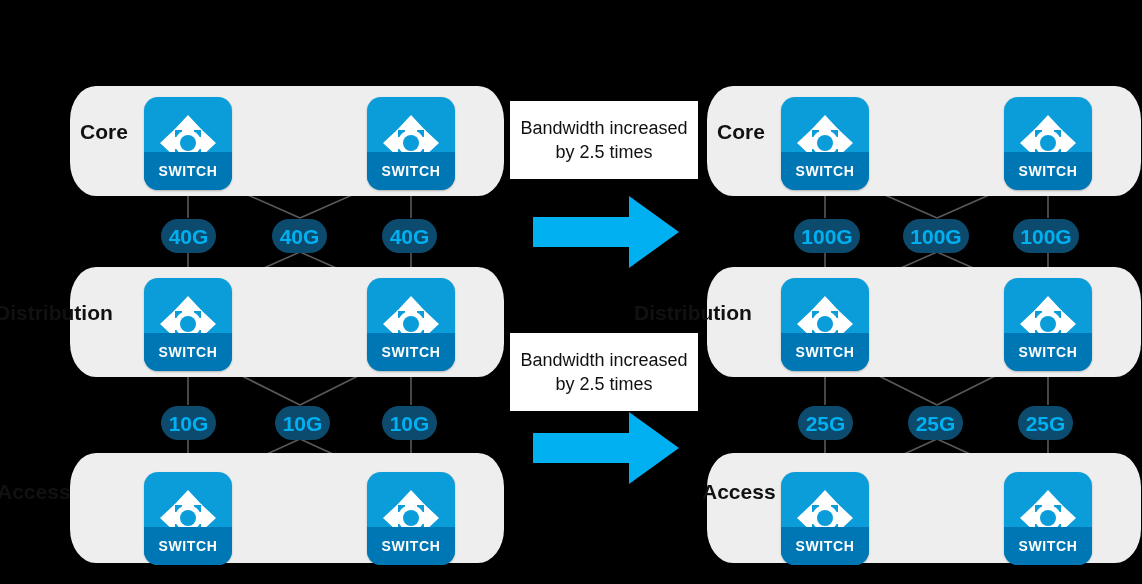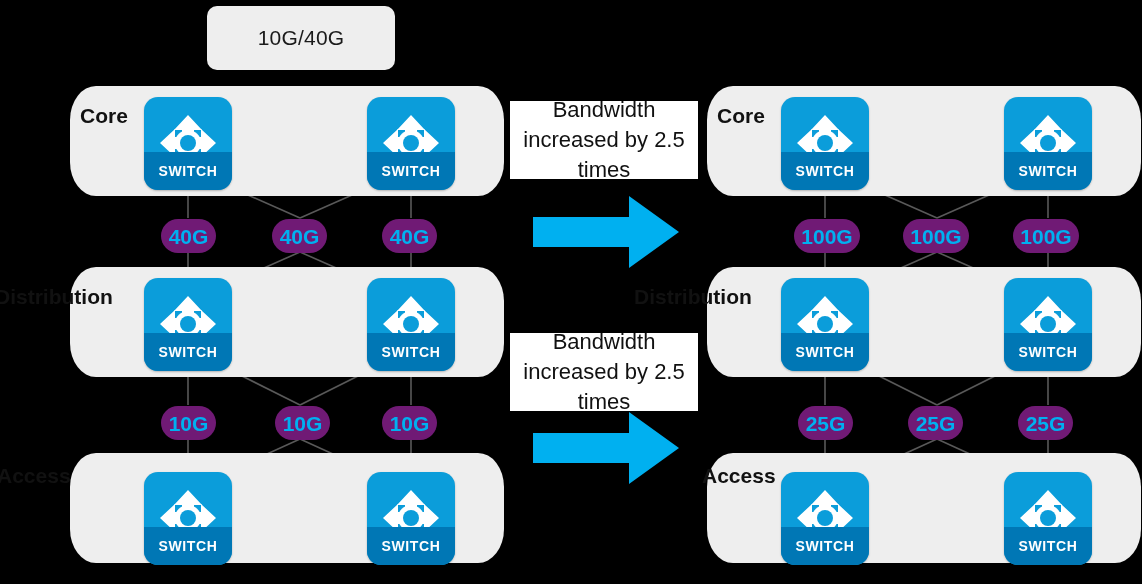--- a/index.html
+++ b/index.html
@@ -37,20 +37,21 @@
     background: #eeeeee;
     border-radius: 26px / 34px;
   }
   .tier-label {
     position: absolute;
     font-size: 21px;
     font-weight: bold;
     color: #111111;
     white-space: nowrap;
     line-height: 1;
+    margin-top: 16px;
   }
 
   
   .switch {
     position: absolute;
     width: 88px;
     height: 93px;
     border-radius: 14px;
     background: #0b9dda;
     overflow: hidden;
@@ -86,38 +87,38 @@
     position: absolute;
     left: 0; top: 0;
     width: 1142px;
     height: 584px;
     pointer-events: none;
   }
 
   
   .bw-chip {
     position: absolute;
-    background: #701a75;
+    background: #0c4a6e;
     color: #00b0f0;
     font-size: 21px;
     font-weight: bold;
     display: flex;
     align-items: center;
     justify-content: center;
     line-height: 1;
     height: 34px;
     border-radius: 17px;
   }
 
   
   .callout {
     position: absolute;
     background: #ffffff;
     color: #111111;
-    font-size: 22px;
+    font-size: 18px;
     line-height: 1.35;
     text-align: center;
     display: flex;
     align-items: center;
     justify-content: center;
     padding: 4px 6px;
     box-sizing: border-box;
   }
   .arrow-wrap {
     position: absolute;
@@ -170,23 +171,20 @@
       <line x1="825" y1="439" x2="825" y2="470"></line>
       <line x1="1048" y1="372" x2="1048" y2="405"></line>
       <line x1="1048" y1="439" x2="1048" y2="470"></line>
       <line x1="869" y1="371" x2="937" y2="405"></line>
       <line x1="937" y1="439" x2="1005" y2="470"></line>
       <line x1="1005" y1="371" x2="937" y2="405"></line>
       <line x1="937" y1="439" x2="869" y2="470"></line>
     </g>
   </svg>
 
-  <div class="title-pill" style="left:207px; top:6px; width:188px; height:64px;">
-    <span>10G/40G</span>
-  </div>
 
   <div class="tier" style="left:70px; top:86px; width:434px; height:110px;"></div>
   <div class="tier-label" style="left:80px; top:105px;">Core</div>
 
   <div class="switch" style="left:144px; top:97px;">
     <svg class="glyph" viewBox="0 0 88 93">
       <g fill="#ffffff">
         <path d="M44 18 L58 33 L50 33 L50 43 L38 43 L38 33 L30 33 Z"></path>
         <path d="M44 74 L30 59 L38 59 L38 49 L50 49 L50 59 L58 59 Z"></path>
         <path d="M16 46 L31 32 L31 40 L41 40 L41 52 L31 52 L31 60 Z"></path>

